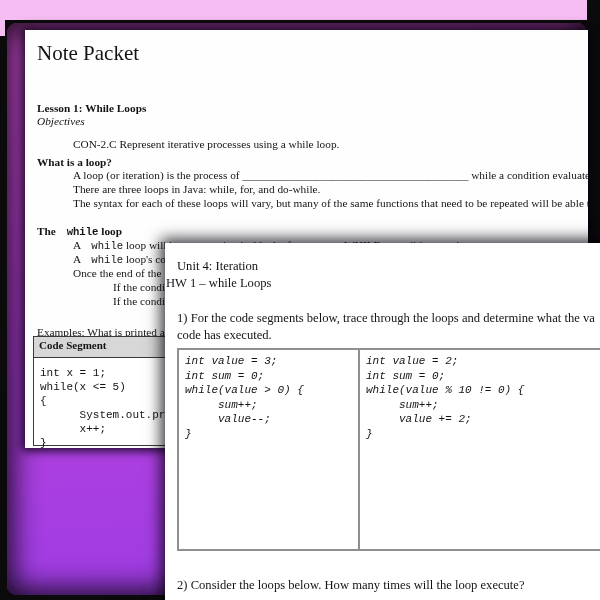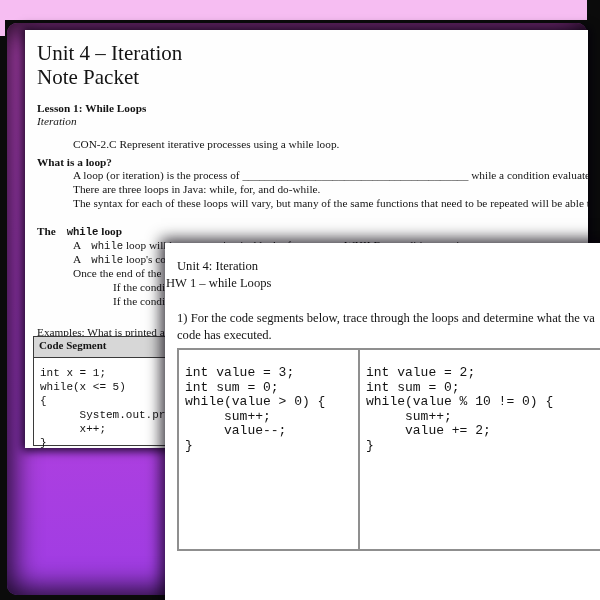--- a/index.html
+++ b/index.html
@@ -41,40 +41,39 @@
   .np-code{margin:0;padding:8px 0 0 6px;font-family:"Liberation Mono", monospace;
       font-size:11px;line-height:14px;}
 
   
   .hw-table{position:absolute;left:12px;top:105px;width:520px;height:203px;
      border:2px solid #8f8f8f;display:flex;box-sizing:border-box;}
   .hw-cell{border-right:2px solid #8f8f8f;box-sizing:border-box;}
   .hw-cell.c1{width:181px;}
   .hw-cell.c2{width:248px;}
   .hw-cell.c3{flex:1;border-right:none;}
-  .hw-code{margin:0;padding:16px 0 0 6px;font-family:"Liberation Mono", monospace;
-     font-size:13px;line-height:14.6px;}
+  .hw-code{margin:0;padding:4px 0 0 6px;font-family:"Liberation Mono", monospace;
+     font-size:11px;line-height:14.6px;font-style:italic;}
 </style>
 </head>
 <body>
 
 <div class="stage">
 
   <div class="pink-band"></div>
   <div class="pink-sliver"></div>
   <div class="purple-card"></div>
 
   <div class="page page-back">
     <div class="np-title">
-      <div>Unit 4 – Iteration</div>
       <div>Note Packet</div>
     </div>
 
     <div class="line bold" style="left:12px;top:72px;">Lesson 1: While Loops</div>
-    <div class="line italic" style="left:12px;top:85px;">Iteration</div>
+    <div class="line italic" style="left:12px;top:85px;">Objectives</div>
     <div class="line bullet" style="top:108px;">CON-2.C Represent iterative processes using a while loop.</div>
 
     <div class="line bold" style="left:12px;top:126px;">What is a loop?</div>
     <div class="line bullet" style="top:139px;"><span>A loop (or iteration) is the process of </span><span>________________________________________</span><span> while a condition evaluates</span></div>
     <div class="line bullet" style="top:153px;">There are three loops in Java: while, for, and do-while.</div>
     <div class="line bullet" style="top:167px;">The syntax for each of these loops will vary, but many of the same functions that need to be repeated will be able to be</div>
 
     <div class="line bold" style="left:12px;top:195px;"><span>The </span><span class="mono bold">while</span><span> loop</span></div>
     <div class="line bullet" style="top:209px;"><span>A </span><span class="mono">while</span><span> loop will keep executing its block of statements WHILE a condition continues to</span></div>
     <div class="line bullet" style="top:223px;"><span>A </span><span class="mono">while</span><span> loop's con</span></div>
@@ -121,15 +120,16 @@
         </div>
       <div class="hw-cell c3">
           <pre class="hw-code">int 
 int 
 whil
 
 }</pre>
         </div>
     </div>
 
+    <div class="line" style="left:12px;top:335px;">2) Consider the loops below. How many times will the loop execute?</div>
   </div>
 
 </div>
 
 </body></html>

